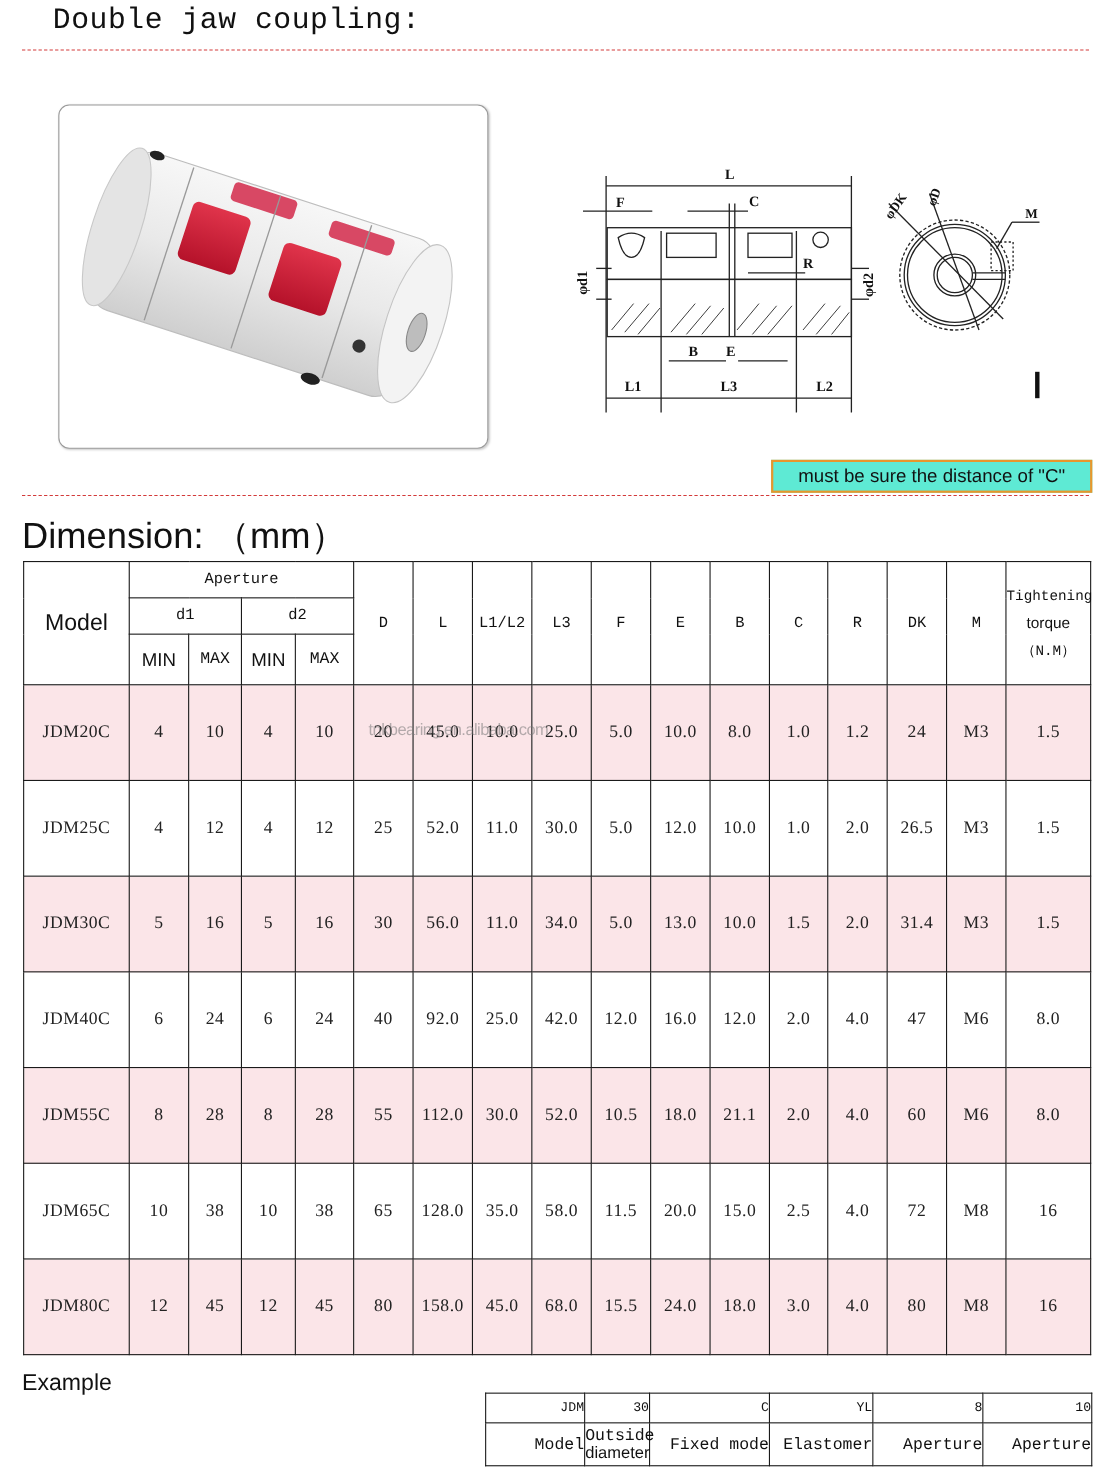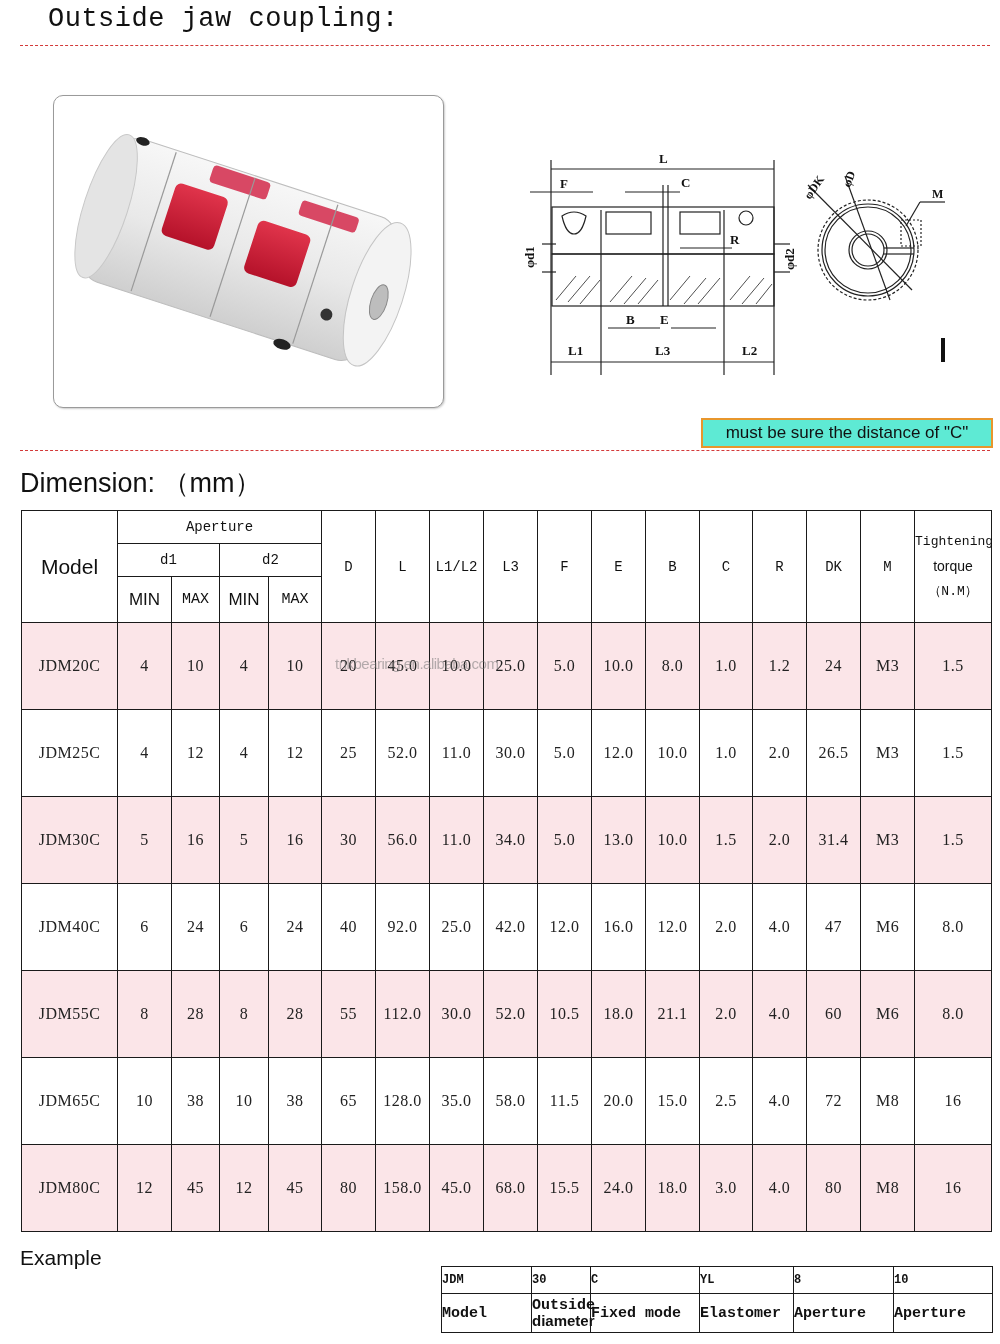--- a/index.html
+++ b/index.html
@@ -2,42 +2,42 @@
 <html><head>
 <meta charset="utf-8">
 <style>
   html, body { margin: 0; padding: 0; }
   body { width: 1000px; height: 1344px; background: #ffffff; position: relative; overflow: hidden; font-family: "Liberation Sans", sans-serif; color: #111; }
   .abs { position: absolute; }
   .title { left: 48px; top: 4px; font-family: "Liberation Mono", monospace; font-size: 27px; color: #111; letter-spacing: 0.5px; }
   .dash { height: 0; border-top: 1.5px dashed #d33a3a; }
   .photo-box { left: 53px; top: 95px; width: 389px; height: 311px; border: 1.5px solid #9a9a9a; border-radius: 10px; background: #fff; box-shadow: 1px 1px 2px #ccc; overflow: hidden; }
   .note { left: 701px; top: 418px; width: 288px; height: 26px; border: 2px solid #e8962c; background: #5eead4; font-size: 17px; line-height: 26px; text-align: center; color: #111; }
-  .dim-title { left: 20px; top: 465px; font-size: 27px; color: #111; }
+  .dim-title { left: 20px; top: 465px; font-size: 33px; color: #111; }
   table.spec { position: absolute; left: 21px; top: 510px; border-collapse: collapse; table-layout: fixed; width: 970px; }
   table.spec td, table.spec th { border: 1.5px solid #1a1a1a; text-align: center; padding: 0; font-weight: normal; }
   table.spec th { font-family: "Liberation Mono", monospace; font-size: 14px; color: #111; }
   table.spec th.model-h { font-family: "Liberation Sans", sans-serif; font-size: 21px; }
   table.spec th.minmax { font-family: "Liberation Sans", sans-serif; font-size: 17px; }
   table.spec th.minmax.mx { font-family: "Liberation Mono", monospace; font-size: 15px; margin-top: 35px; }
   table.spec td { font-family: "Liberation Serif", serif; font-size: 16px; color: #222; height: 86px; letter-spacing: 0.5px; }
   table.spec tr.pink td { background: #fbe5e8; }
   .watermark { left: 335px; top: 655px; font-size: 15px; color: rgba(120,120,120,0.55); letter-spacing: -0.5px; pointer-events: none; }
   .example-title { left: 20px; top: 1246px; font-size: 21px; color: #111; }
   table.ex { position: absolute; left: 441px; top: 1266px; border-collapse: collapse; table-layout: fixed; width: 551px; }
-  table.ex td { border: 1.5px solid #1a1a1a; text-align: left; padding: 0; font-family: "Liberation Mono", monospace; color: #111; font-weight: bold; }
+  table.ex td { border: 1.5px solid #1a1a1a; text-align: right; padding: 0; font-family: "Liberation Mono", monospace; color: #111; }
   table.ex tr.top td { height: 26px; font-size: 12px; }
   table.ex tr.bot td { height: 38px; font-size: 15px; }
   table.ex td.small { font-size: 12px; line-height: 15px; }
   .i-mark { left: 941px; top: 338px; width: 4px; height: 24px; background: #111; }
 </style>
 </head>
 <body>
 
-<div class="abs title">Outside jaw coupling:</div>
+<div class="abs title">Double jaw coupling:</div>
 <div class="abs dash" style="left:20px; top:45px; width:970px;"></div>
 
 <div class="abs photo-box">
   <svg width="389" height="311" viewBox="0 0 389 311">
     <defs>
       <linearGradient id="alu" x1="0" y1="0" x2="0" y2="1">
         <stop offset="0" stop-color="#f7f7f7"></stop>
         <stop offset="0.5" stop-color="#e9e9e9"></stop>
         <stop offset="1" stop-color="#cfcfcf"></stop>
       </linearGradient>

